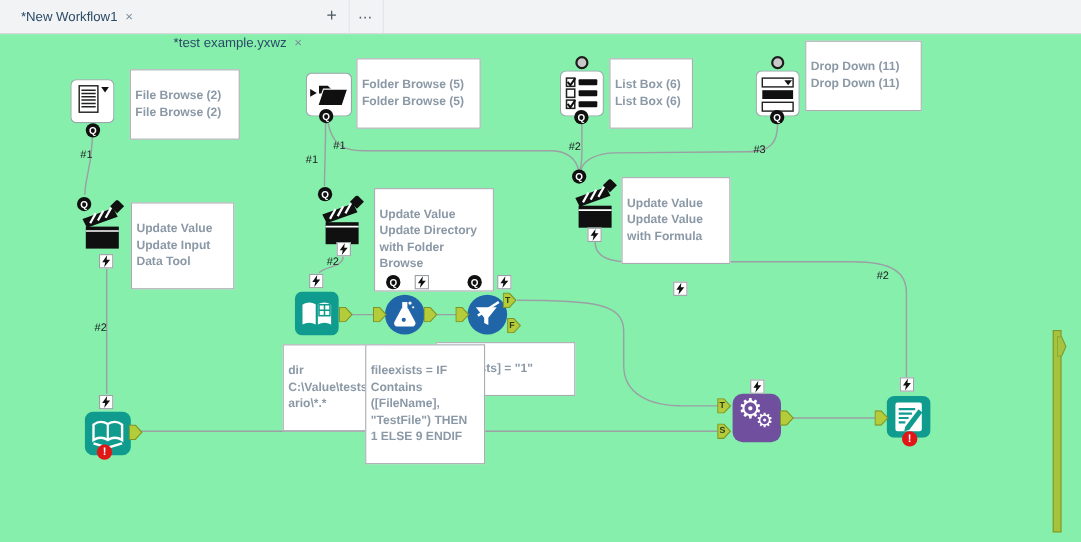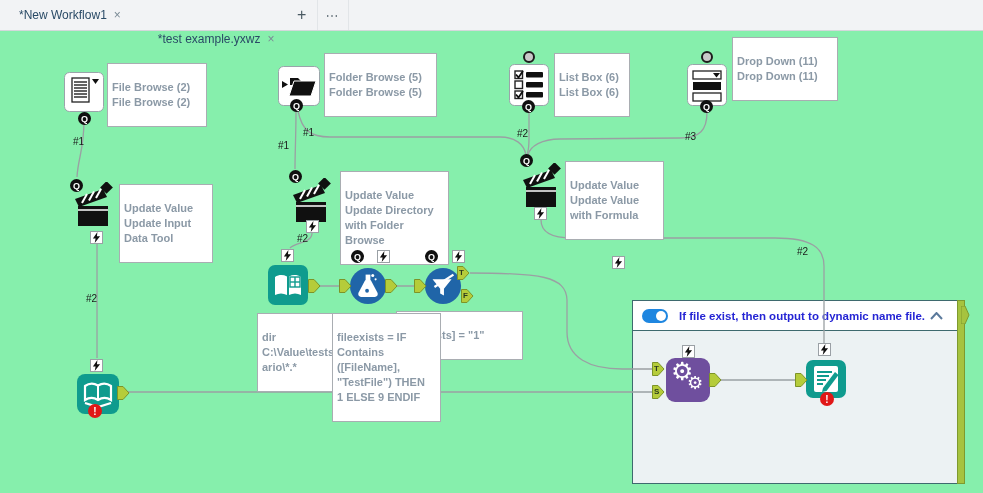--- a/index.html
+++ b/index.html
@@ -59,29 +59,20 @@
       <span class="tab-close">×</span>
     </div>
     <div class="tab active">
       <span>*test example.yxwz</span>
       <span class="tab-close">×</span>
     </div>
     <div class="tab-btn">+</div>
     <div class="tab-btn more">⋯</div>
   </div>
 
-  <div class="tc">
-    <div class="tc-head">
-      <div class="toggle"></div>
-      <div class="tc-title">If file exist, then output to dynamic name file.</div>
-      <svg class="tc-chevron" width="13" height="8" viewBox="0 0 13 8">
-          <polyline points="1,7 6.5,1 12,7" fill="none" stroke="#5b7a9c" stroke-width="2"></polyline>
-        </svg>
-    </div>
-  </div>
   <div class="tc-edge"></div>
   <svg style="position:absolute;left:961px;top:306px;z-index:5" width="9" height="18">
       <polygon points="0,0 4,0 8,9 4,18 0,18" fill="#a6c33f" stroke="#7e9a2e"></polygon>
     </svg>
 
   <svg class="wires" width="983" height="493">
     <path d="M84,120 C84,150 78,158 77,177"></path>
     <path d="M97,244 L97,358"></path>
     <path d="M296,111 C296,135 295,152 295,169"></path>
     <path d="M298,111 C302,130 310,137 330,137 L500,137 C515,137 524,144 526,155"></path>
@@ -356,21 +347,21 @@
         <polygon points="6,0 1,7 4,7 3,12 9,4.5 5.5,4.5" fill="#111"></polygon>
       </svg>
     </div>
   <div class="ga" style="left:795px;top:373px"><svg width="13" height="14" viewBox="0 0 13 14">
         <polygon points="0.5,0.5 6,0.5 12,7 6,13.5 0.5,13.5" fill="#b5cc3a" stroke="#7d9427"></polygon>
       </svg></div>
   <div class="badge" style="left:820px;top:392px">
       <span>!</span>
     </div>
 
-  <div class="ann" style="left:107px;top:63px;width:90px">File Browse (2)
+  <div class="ann" style="left:118px;top:63px;width:90px">File Browse (2)
 File Browse (2)</div>
   <div class="ann" style="left:324px;top:53px;width:103px">Folder Browse (5)
 Folder Browse (5)</div>
   <div class="ann" style="left:554px;top:53px;width:66px">List Box (6)
 List Box (6)</div>
   <div class="ann" style="left:732px;top:37px;width:96px">Drop Down (11)
 Drop Down (11)</div>
   <div class="ann" style="left:119px;top:184px;width:84px">Update Value
 Update Input
 Data Tool</div>

